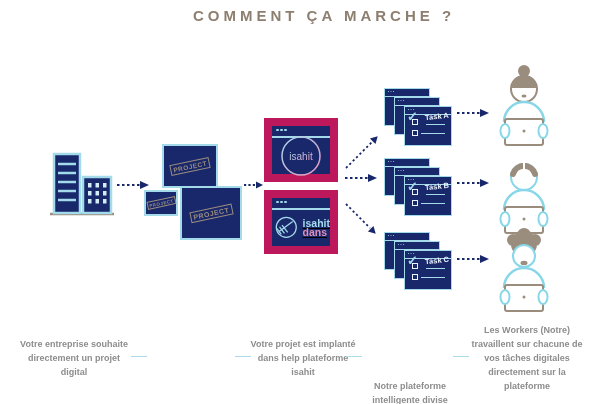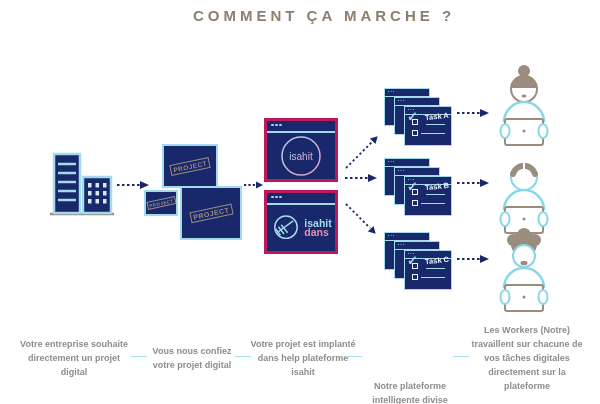--- a/index.html
+++ b/index.html
@@ -6,21 +6,21 @@
   html,body { background:#ffffff; }
   .canvas { position:relative; width:600px; height:404px; background:#fff;
             font-family:"Liberation Sans", sans-serif; overflow:hidden; }
 
   .title { position:absolute; top:7px; left:0; width:100%; text-align:center;
            font-size:15px; font-weight:bold; letter-spacing:4px; color:#8d7f6f;margin-left:24px; }
 
   .abs { position:absolute; }
 
   
-  .win { position:absolute; background:#19276b; border:3px solid #be185d; }
+  .win { position:absolute; background:#19276b; border:8px solid #be185d;text-decoration:underline; }
   .winbar { height:9px; border-bottom:2px solid #a3dbea; }
   .dots { width:2.5px; height:2.5px; border-radius:50%; background:#a3dbea;
           box-shadow:4px 0 0 #a3dbea, 8px 0 0 #a3dbea; margin:2.5px 0 0 4px; }
   .wincontent { height:calc(100% - 11px); display:flex; align-items:center; justify-content:center; }
 
   
   .mini { position:absolute; background:#19276b; border:1.5px solid #a3dbea; }
   .minibar { height:6px; border-bottom:1px solid #a3dbea; }
   .minidots { width:1.5px; height:1.5px; border-radius:50%; background:#a3dbea;
               box-shadow:2.5px 0 0 #a3dbea, 5px 0 0 #a3dbea; margin:1.5px 0 0 2.5px; }
@@ -269,21 +269,20 @@
     <path d="M8 60 a20 20 0 0 1 40 0" fill="none" stroke="#87d7e8" stroke-width="2.5"></path>
     <rect x="9" y="57" width="38" height="26" rx="2" fill="#fff" stroke="#9a8d7e" stroke-width="2"></rect>
     <ellipse cx="9" cy="69" rx="4.5" ry="7" fill="#fff" stroke="#87d7e8" stroke-width="2"></ellipse>
     <ellipse cx="47" cy="69" rx="4.5" ry="7" fill="#fff" stroke="#87d7e8" stroke-width="2"></ellipse>
     <circle cx="28" cy="69" r="1.5" fill="#9a8d7e"></circle>
   </svg>
 
   <div class="caption" style="left:18px; top:337px; width:112px;">Votre entreprise souhaite directement un projet digital</div>
   <div class="cap-sep" style="left:131px; top:356px;"></div>
 
-  <div class="caption" style="left:142px; top:344px; width:100px;">Vous nous confiez votre projet digital</div>
   <div class="cap-sep" style="left:235px; top:356px;"></div>
 
   <div class="caption" style="left:248px; top:337px; width:110px;">Votre projet est implanté dans help plateforme isahit</div>
   <div class="cap-sep" style="left:346px; top:356px;"></div>
 
   <div class="caption" style="left:360px; top:339px; width:100px;margin-top:40px;">Notre plateforme intelligente divise votre projet en micro-tâches digitales</div>
   <div class="cap-sep" style="left:453px; top:356px;"></div>
 
   <div class="caption" style="left:466px; top:323px; width:122px;">Les Workers (Notre) travaillent sur chacune de vos tâches digitales directement sur la plateforme</div>
 

